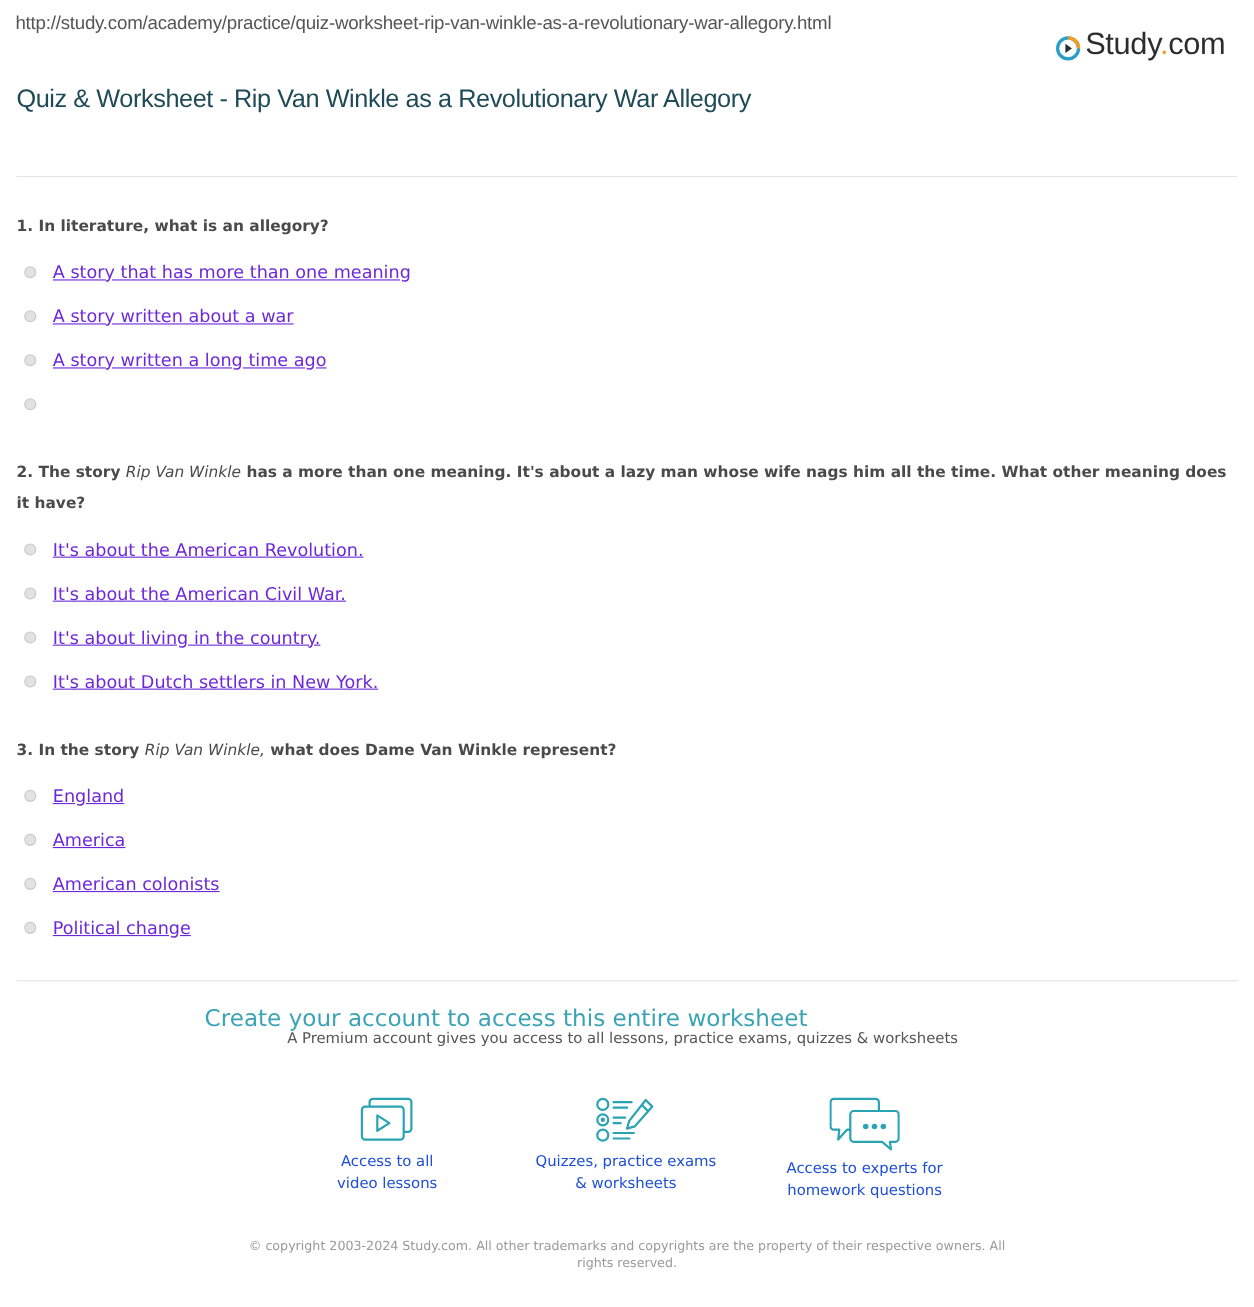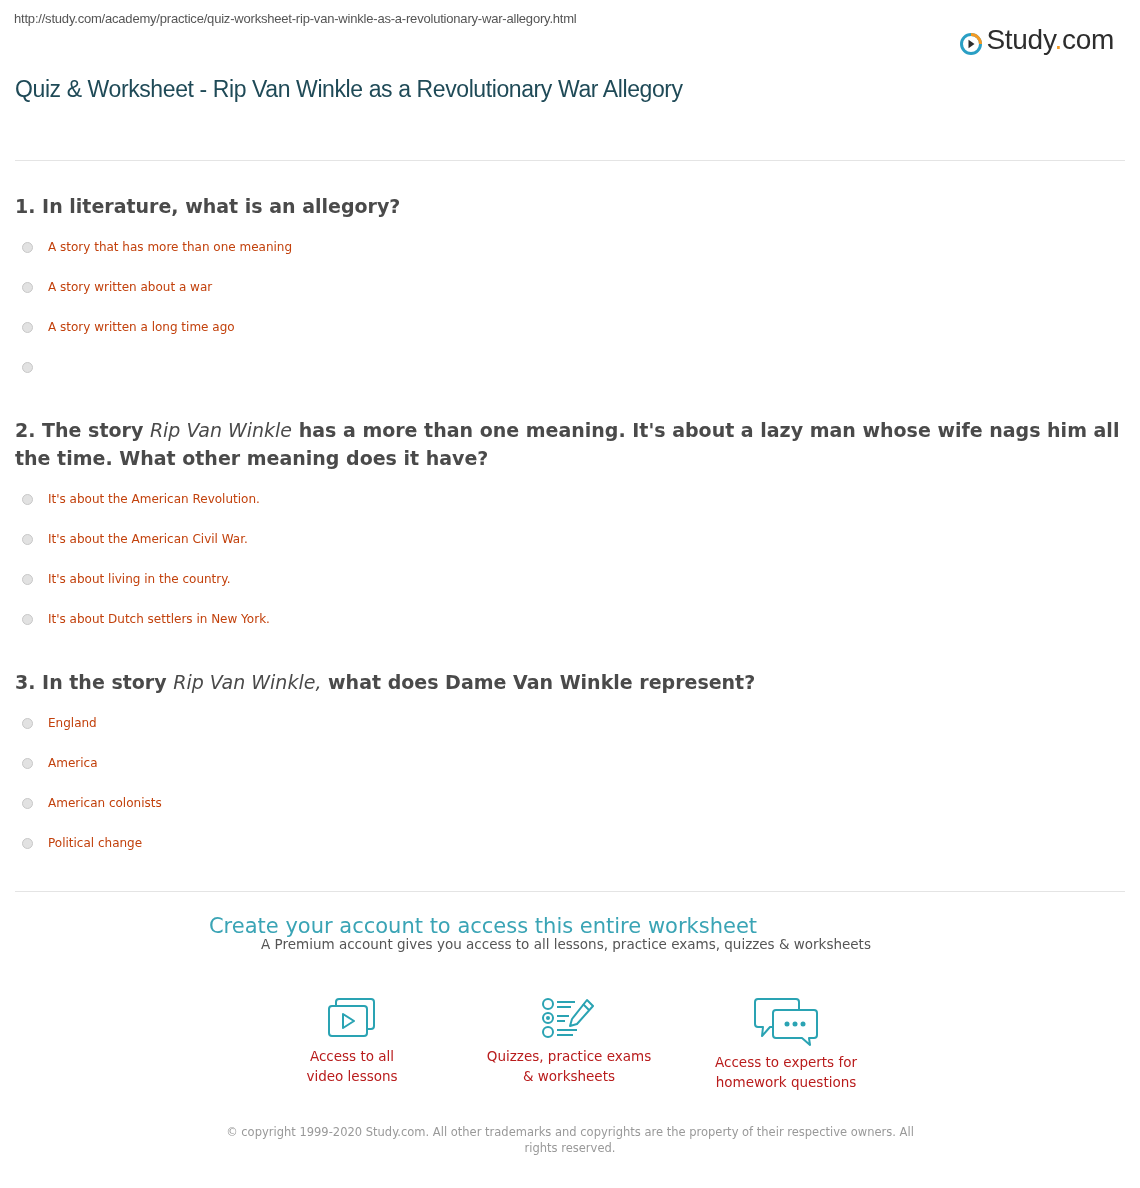--- a/index.html
+++ b/index.html
@@ -3,21 +3,21 @@
   <meta charset="utf-8">
   <style>
     html, body { margin: 0; padding: 0; background: #ffffff; }
     body {
       width: 1140px; height: 1188px; position: relative; overflow: hidden;
       font-family: "DejaVu Sans", "Liberation Sans", sans-serif;
       color: #4a4a4a;
     }
     .url {
       position: absolute; left: 14px; top: 11px;
-      font-size: 13px; color: #555; letter-spacing: -0.2px;
+      font-size: 17px; color: #555; letter-spacing: -0.2px;
       font-family: "Liberation Sans", sans-serif;
     }
     .logo {
       position: absolute; right: 26px; top: 24px;
       display: flex; align-items: flex-end;
     }
     .logo svg { width: 24px; height: 24px; margin-right: 3px; }
     .logo-text {
       font-family: "Liberation Sans", sans-serif;
       font-size: 28px; color: #2d2d2d; letter-spacing: -0.3px;
@@ -30,48 +30,48 @@
       font-family: "Liberation Sans", sans-serif;
       font-size: 23px; line-height: 39px; font-weight: normal;
       color: #1f4a57; letter-spacing: -0.4px;
     }
     .divider {
       position: absolute; left: 15px; width: 1110px; height: 1px;
       background: #e4e4e4;
     }
     .question {
       position: absolute; left: 15px; width: 1110px;
-      font-size: 19px; line-height: 28px; font-weight: bold; color: #4a4a4a;
+      font-size: 14px; line-height: 28px; font-weight: bold; color: #4a4a4a;
       margin: 0;
     }
     .question i { font-weight: normal; }
     .options { position: absolute; left: 22px; list-style: none; margin: 0; padding: 0; }
     .option {
       display: flex; align-items: center; height: 40px;
-      font-size: 12px; color: #c2410c;
+      font-size: 16px; color: #6d28d9; text-decoration: underline;
     }
     .radio {
       width: 9px; height: 9px; border-radius: 50%;
       background: #e2e2e2; border: 1px solid #c8c8c8;
       margin-right: 15px; flex: none;
     }
     .promo-title {
       position: absolute; left: 0; width: 920px; top: 914px; text-align: center;
-      font-size: 21px; color: #3aa4b5; font-weight: normal; margin-left: 23px;
+      font-size: 21px; color: #3aa4b5; font-weight: normal;
     }
     .promo-sub {
       position: absolute; left: 0; width: 1132px; top: 936px; text-align: center;
       font-size: 13.5px; color: #555;
     }
     .feature {
       position: absolute; top: 996px; width: 200px; text-align: center;
     }
     .feature svg { display: block; margin: 0 auto; }
     .feature-label {
-      margin-top: 6px; font-size: 13.5px; line-height: 20px; color: #b91c1c;
+      margin-top: 6px; font-size: 13.5px; line-height: 20px; color: #1d4ed8;
     }
     .copyright {
       position: absolute; left: 210px; width: 720px; top: 1124px; text-align: center;
       font-size: 11.5px; line-height: 16px; color: #999;
     }
   </style>
 </head>
 <body>
 
 <div class="url">http://study.com/academy/practice/quiz-worksheet-rip-van-winkle-as-a-revolutionary-war-allegory.html</div>
@@ -193,13 +193,13 @@
     <circle cx="33" cy="28" r="2.5" fill="#2aa3b3"></circle>
     <circle cx="41" cy="28" r="2.5" fill="#2aa3b3"></circle>
     <circle cx="49" cy="28" r="2.5" fill="#2aa3b3"></circle>
   </svg>
   <div class="feature-label">
       <div>Access to experts for</div>
       <div>homework questions</div>
     </div>
 </div>
 
-<div class="copyright">© copyright 1999-2020 Study.com. All other trademarks and copyrights are the property of their respective owners. All rights reserved.</div>
+<div class="copyright">© copyright 2003-2024 Study.com. All other trademarks and copyrights are the property of their respective owners. All rights reserved.</div>
 
 </body></html>

